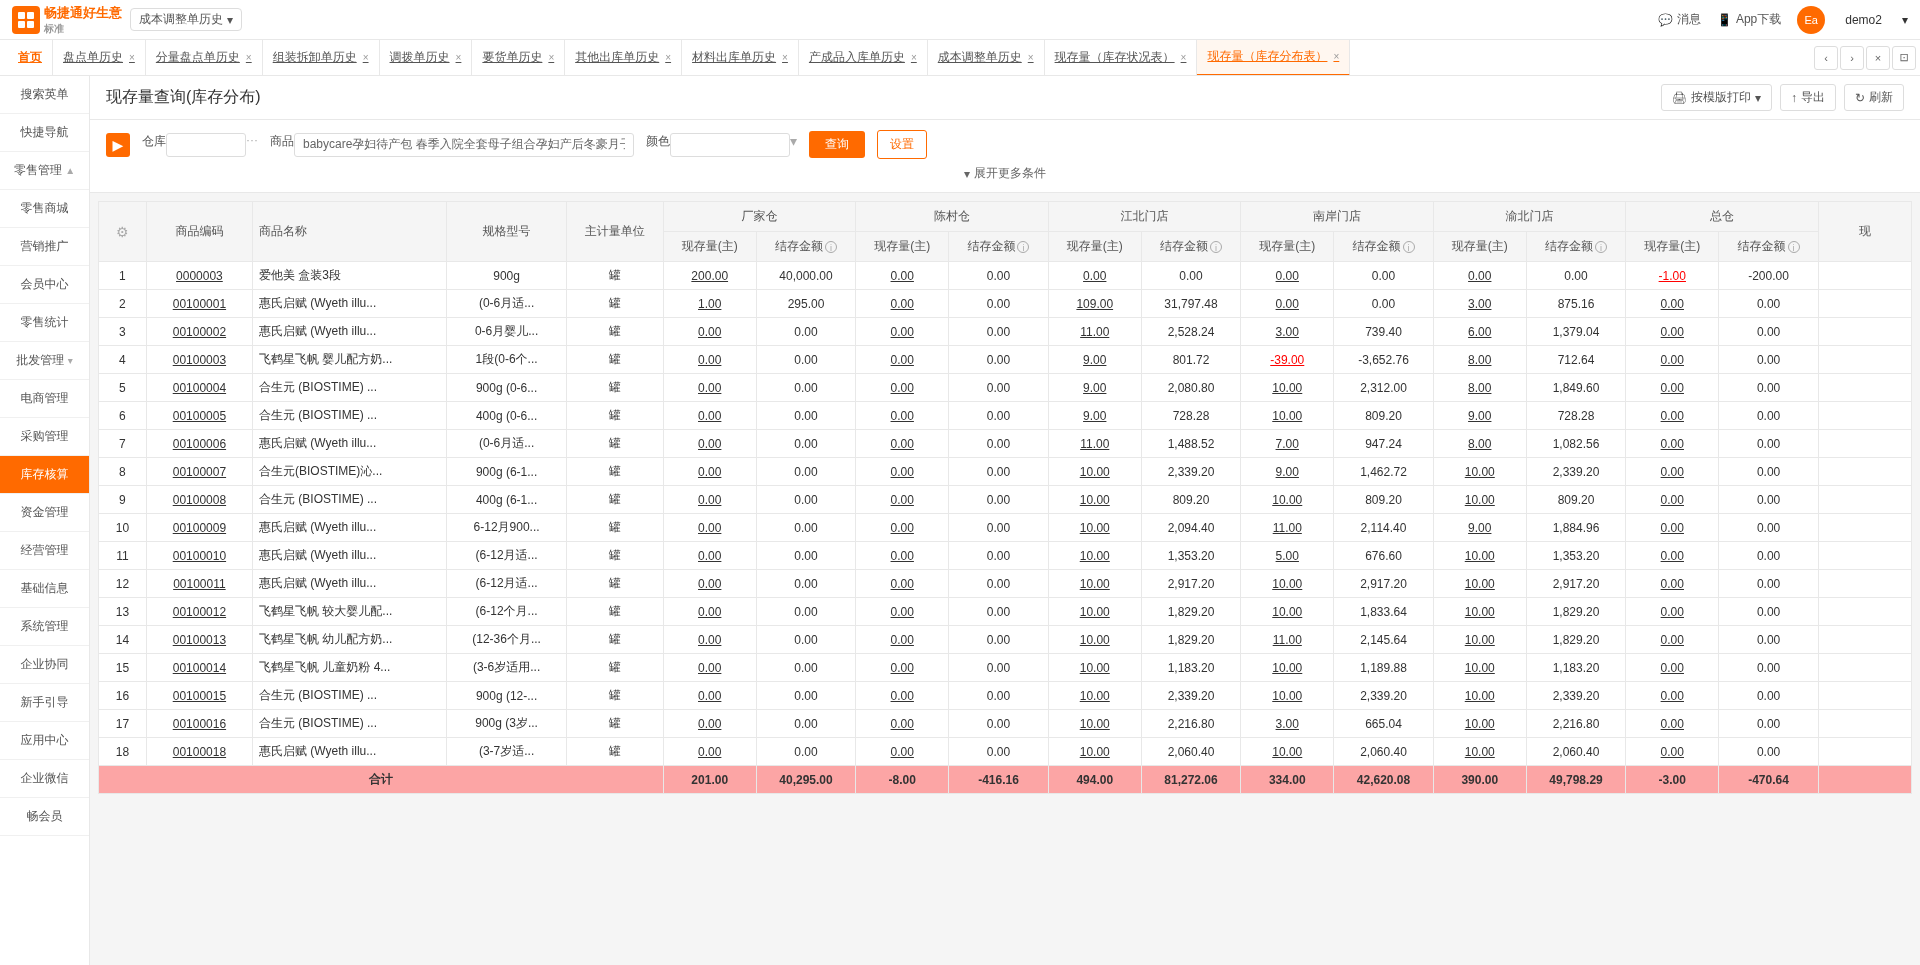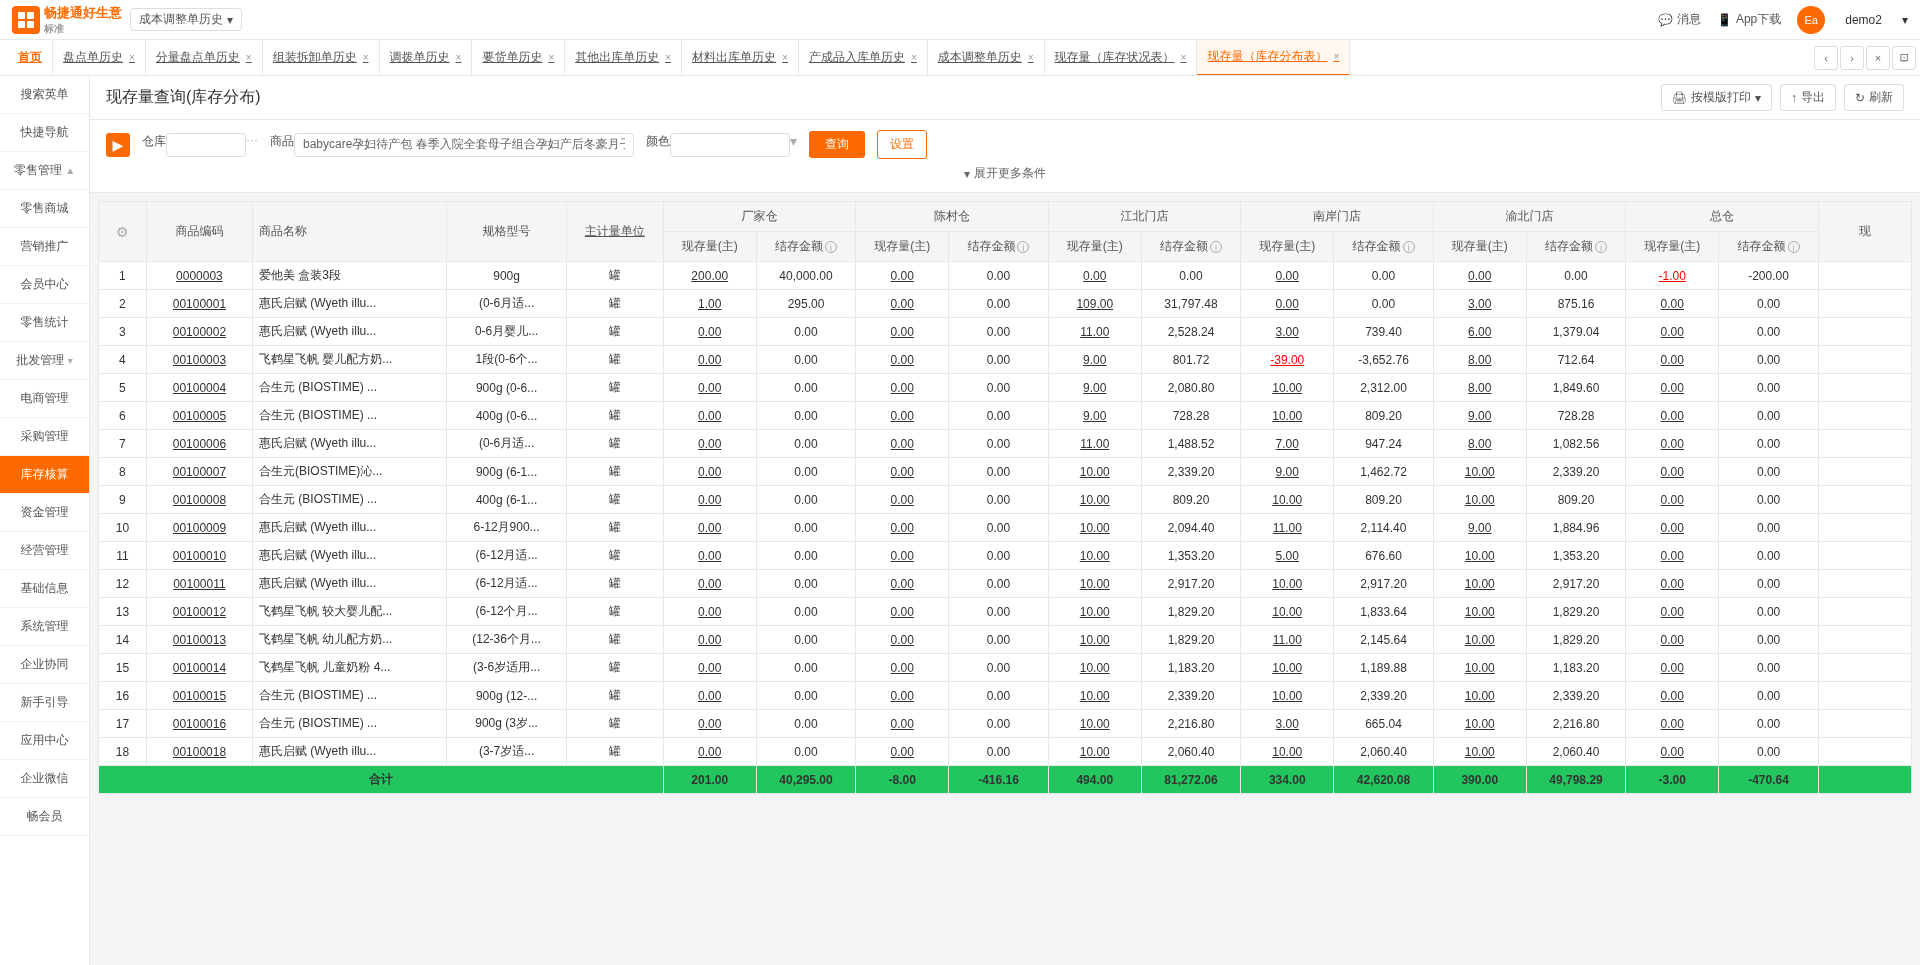--- a/index.html
+++ b/index.html
@@ -54,27 +54,27 @@
     .filter-dots { color: #aaa; cursor: pointer; }
     .search-btn { background: #ff6a00; color: #fff; border: none; border-radius: 3px; padding: 5px 16px; cursor: pointer; font-size: 12px; }
     .setting-btn { background: #fff; color: #ff6a00; border: 1px solid #ff6a00; border-radius: 3px; padding: 5px 12px; cursor: pointer; font-size: 12px; }
     .expand-more { display: flex; align-items: center; justify-content: center; gap: 4px; cursor: pointer; color: #666; font-size: 12px; margin-top: 6px; }
 
     
     .table-area { flex: 1; overflow: auto; padding: 8px; }
     .data-table { width: 100%; border-collapse: collapse; background: #fff; font-size: 12px; }
     .data-table th { background: #f5f5f5; border: 1px solid #e8e8e8; padding: 6px 6px; text-align: center; color: #555; font-weight: 500; white-space: nowrap; position: sticky; top: 0; z-index: 2; }
     .data-table td { border: 1px solid #e8e8e8; padding: 5px 6px; text-align: center; color: #333; white-space: nowrap; }
-    .data-table tr.summary-row td { background: #22c55e; font-weight: bold; }
+    .data-table tr.summary-row td { background: #fca5a5; font-weight: bold; }
     .group-header { background: #fafafa; text-align: center; }
     .col-num { width: 36px; }
     .col-code { width: 80px; }
     .col-name { width: 140px; text-align: left !important; }
     .col-spec { width: 90px; }
-    .col-unit { width: 60px; text-decoration: underline; }
+    .col-unit { width: 60px; }
     .col-data { width: 70px; }
     .underline { text-decoration: underline; cursor: pointer; color: #333; }
     .negative { color: #ff0000; }
     .gear-icon { color: #aaa; font-size: 14px; }
     th.group-header { border-bottom: 1px solid #e8e8e8; }
     .info-icon { display: inline-block; width: 12px; height: 12px; border-radius: 50%; border: 1px solid #aaa; color: #aaa; font-size: 9px; line-height: 12px; text-align: center; cursor: pointer; vertical-align: middle; margin-left: 2px; }
   </style>
 </head>
 <body>
 

